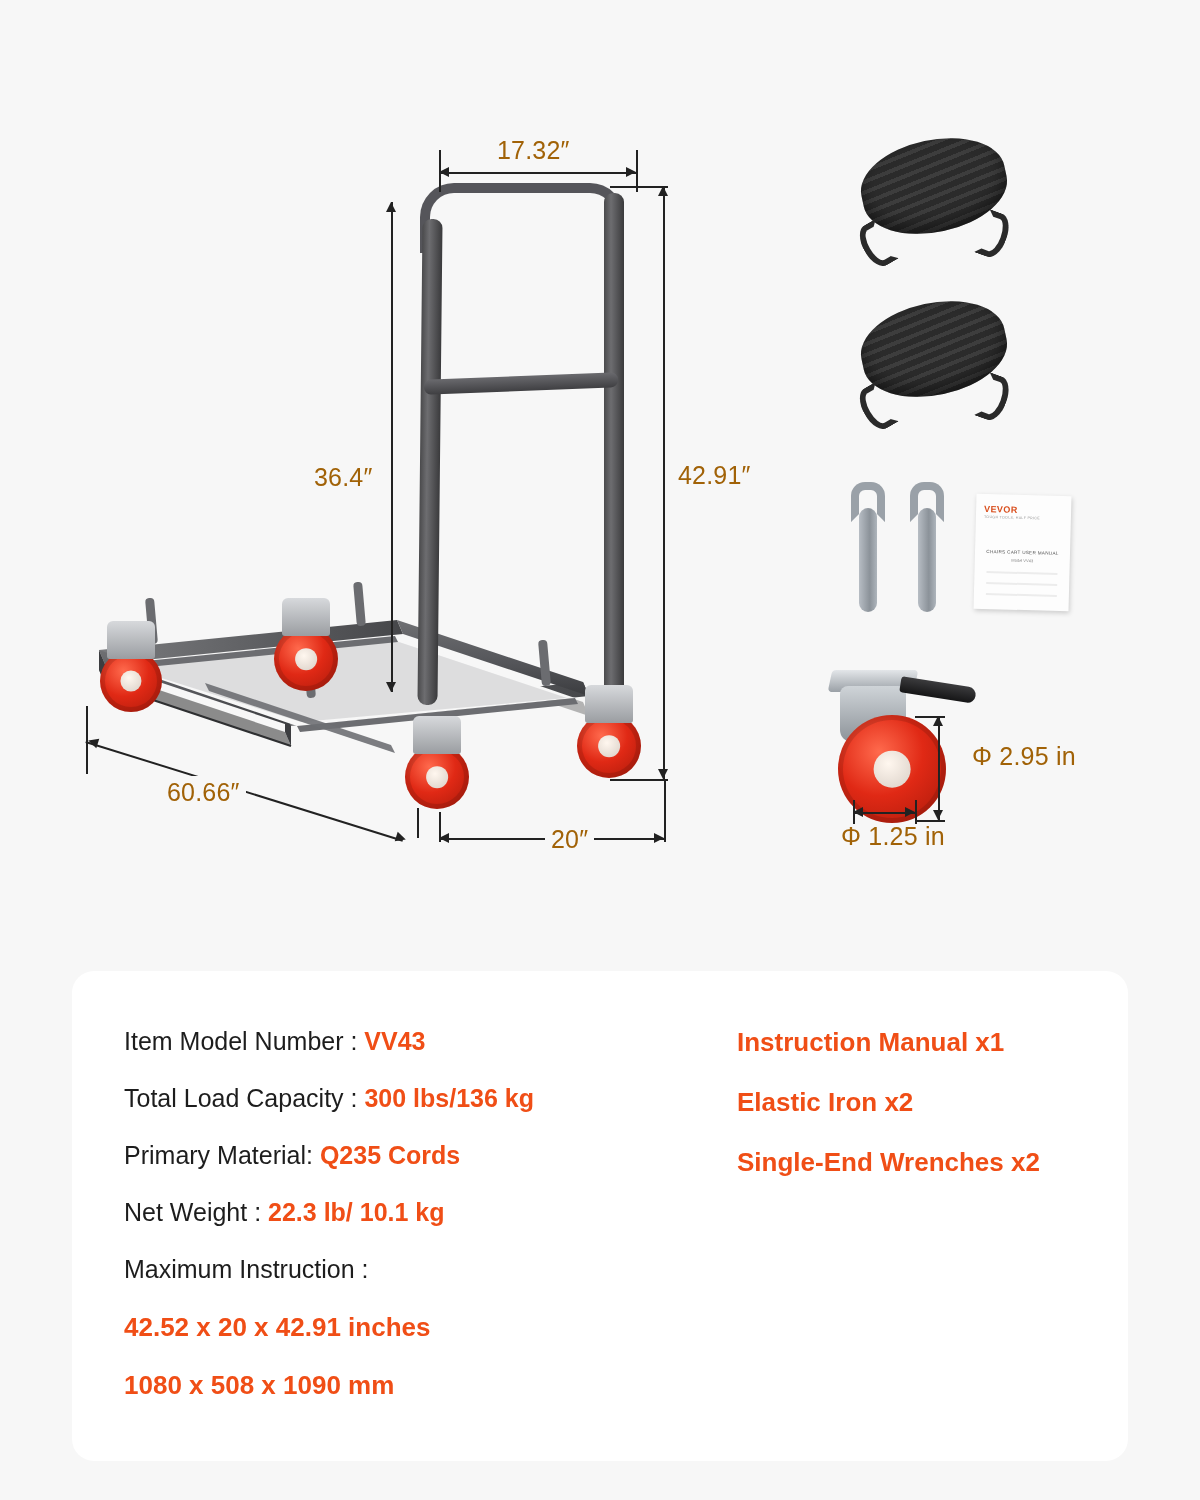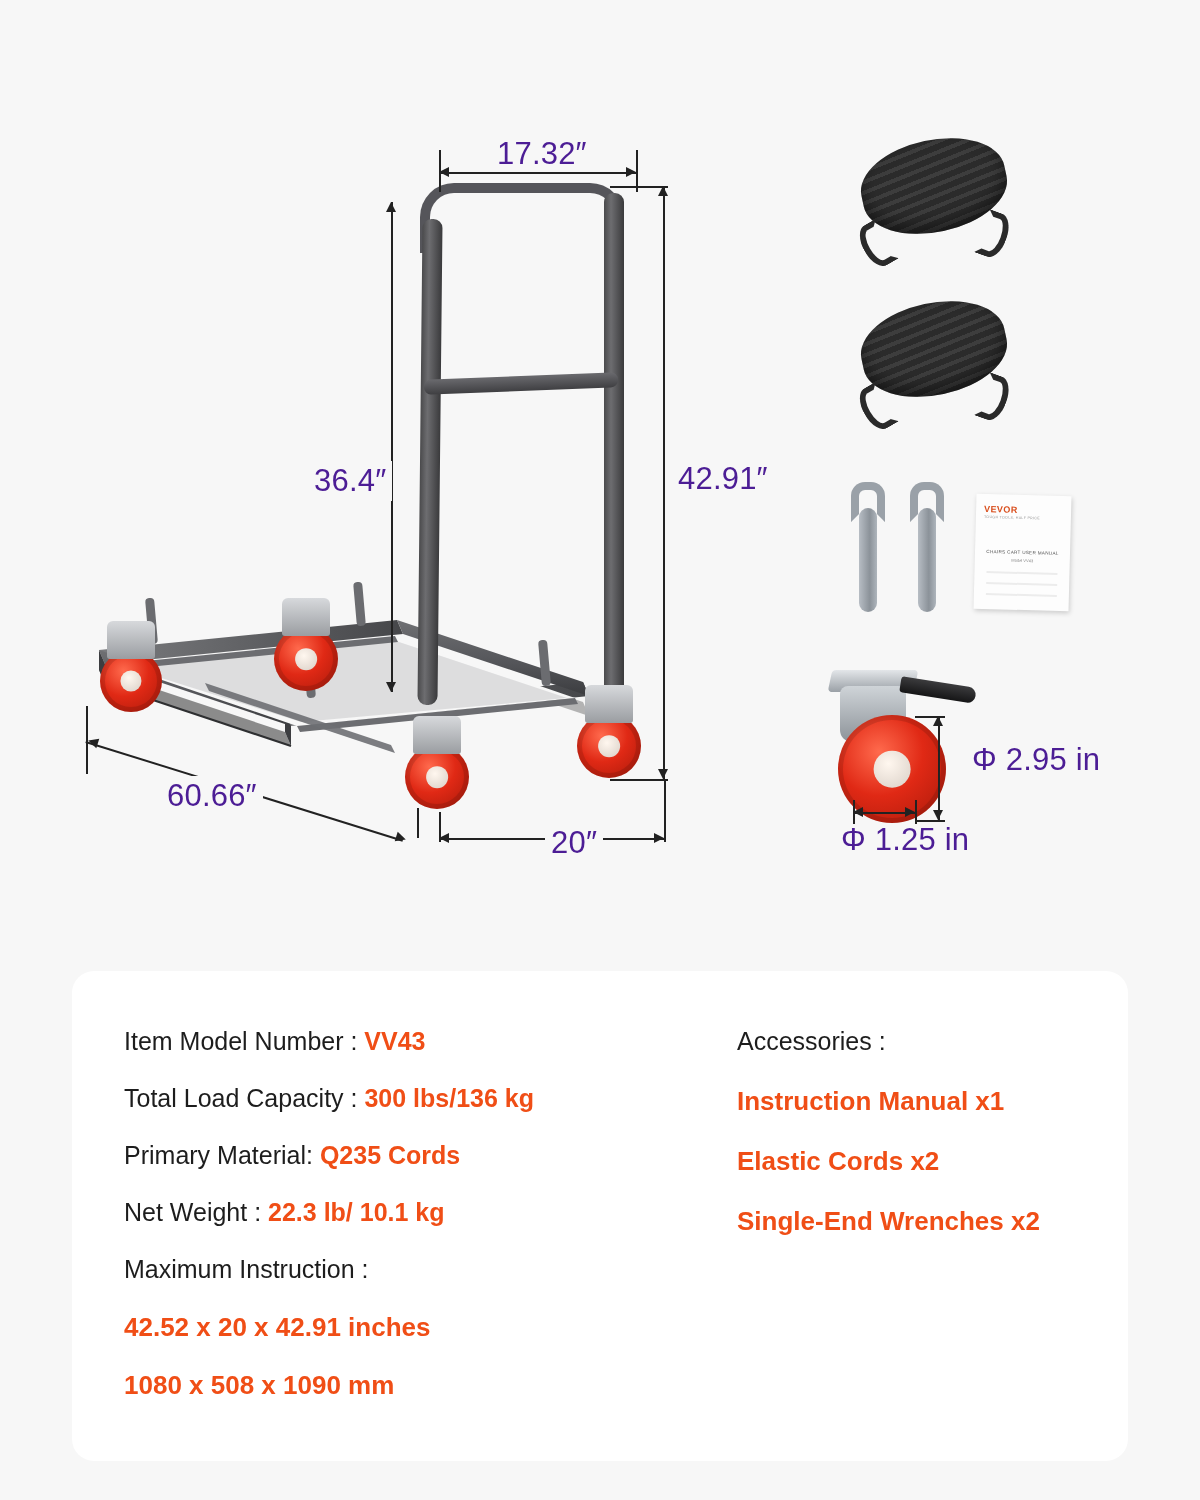--- a/index.html
+++ b/index.html
@@ -10,22 +10,22 @@
     font-family: "Liberation Sans", sans-serif;
     color: #1d1d1d;
     position: relative;
     overflow: hidden;
   }
   .stage { position:absolute; inset:0; }
 
   
   .dim {
     position: absolute;
-    font-size: 31px;
-    color: #4c1d95;
+    font-size: 25px;
+    color: #a16207;
     letter-spacing: .2px;
     white-space: nowrap;
   }
 
   
   .spec-card {
     position:absolute;
     left: 72px; top: 971px;
     width: 1056px; height: 490px;
     background:#fff;
@@ -362,26 +362,23 @@
     <div class="spec-line">
       <span class="val-lg">42.52 x 20 x 42.91 inches</span>
     </div>
     <div class="spec-line">
       <span class="val-lg">1080 x 508 x 1090 mm</span>
     </div>
   </div>
 
   <div class="spec-col spec-right">
     <div class="spec-line">
-      <span class="acc-head">Accessories :</span>
-    </div>
-    <div class="spec-line">
       <span class="val-lg">Instruction Manual x1</span>
     </div>
     <div class="spec-line">
-      <span class="val-lg">Elastic Cords x2</span>
+      <span class="val-lg">Elastic Iron x2</span>
     </div>
     <div class="spec-line">
       <span class="val-lg">Single-End Wrenches x2</span>
     </div>
   </div>
 
 </div>
 
 </body></html>

